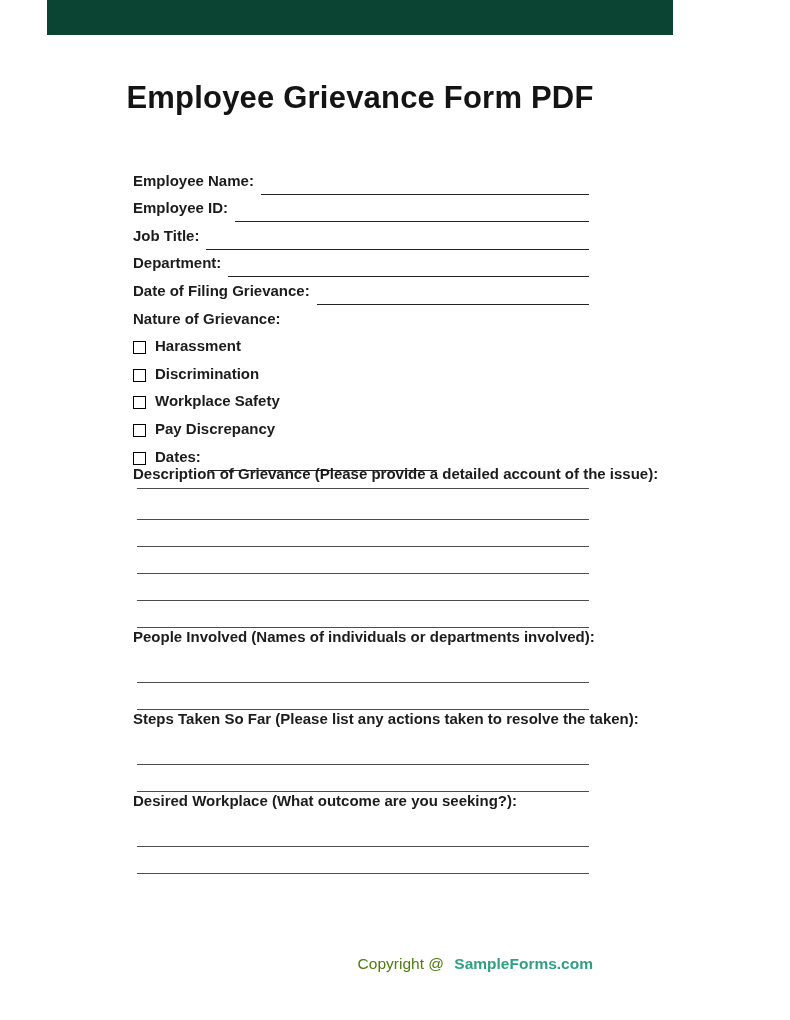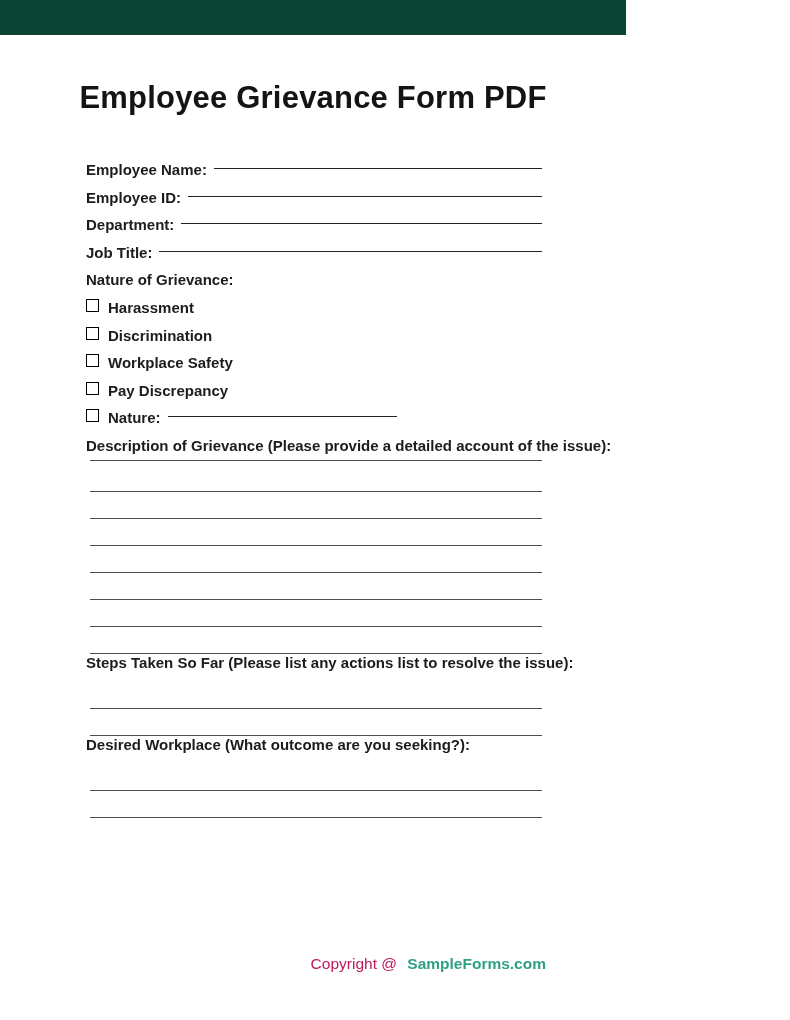--- a/index.html
+++ b/index.html
@@ -7,40 +7,41 @@
     background: #ffffff;
     font-family: "Liberation Sans", sans-serif;
     color: #1c1c1c;
   }
   .page {
     position: relative;
     width: 626px;
     height: 1020px;
     background: #ffffff;
     overflow: hidden;
+    margin-left: 47px;
   }
   .top-bar {
     width: 100%;
     height: 35px;
     background: var(--header-bar, #0c4434);
   }
   .title {
     margin: 45px 0 0 0;
     text-align: center;
     font-size: 31px;
     font-weight: 800;
     color: #141414;
     letter-spacing: 0.2px;
   }
   .content { padding: 45px 84px 0 86px; }
 
   .row {
     height: 27.6px;
     display: flex;
-    align-items: flex-start;
+    align-items: flex-end;
   }
   .lbl {
     font-size: 15px;
     font-weight: 700;
     color: #1c1c1c;
     white-space: nowrap;
   }
   .fill {
     display: inline-block;
     border-bottom: 1.6px solid #222222;
@@ -87,21 +88,21 @@
 
   .sig-row { margin-top: 12px; }
 
   .footer {
     position: absolute;
     top: 955px;
     right: 80px;
     font-size: 15.5px;
     white-space: nowrap;
   }
-  .copy { color: #be185d; font-weight: 400; }
+  .copy { color: #4d7c0f; font-weight: 400; }
   .brand {
     color: var(--brand-link, #2fa084);
     font-weight: 700;
     text-decoration: none;
     margin-left: 6px;
     cursor: pointer;
   }
 </style>
 </head>
 <body>
@@ -118,29 +119,33 @@
       <span class="lbl">Employee Name:</span>
       <span class="fill w-name"></span>
     </div>
 
     <div class="row">
       <span class="lbl">Employee ID:</span>
       <span class="fill w-id"></span>
     </div>
 
     <div class="row">
+      <span class="lbl">Job Title:</span>
+      <span class="fill w-job"></span>
+    </div>
+
+    <div class="row">
       <span class="lbl">Department:</span>
       <span class="fill w-dept"></span>
     </div>
 
     <div class="row">
-      <span class="lbl">Job Title:</span>
-      <span class="fill w-job"></span>
-    </div>
-
+      <span class="lbl">Date of Filing Grievance:</span>
+      <span class="fill w-date"></span>
+    </div>
 
     <div class="row">
       <span class="lbl">Nature of Grievance:</span>
     </div>
 
     <div class="row">
       <span class="cb"></span>
       <span class="lbl">Harassment</span>
     </div>
 
@@ -154,47 +159,50 @@
       <span class="lbl">Workplace Safety</span>
     </div>
 
     <div class="row">
       <span class="cb"></span>
       <span class="lbl">Pay Discrepancy</span>
     </div>
 
     <div class="row">
       <span class="cb"></span>
-      <span class="lbl">Nature:</span>
+      <span class="lbl">Dates:</span>
       <span class="fill w-other"></span>
     </div>
 
     <div class="section">
       <div class="sec-title">
         <span class="heading-rule"></span>
         <span class="lbl">Description of Grievance (Please provide a detailed account of the issue):</span>
       </div>
       <div class="rule"></div>
       <div class="rule"></div>
       <div class="rule"></div>
     </div>
 
     <div class="section">
       <div class="rule"></div>
       <div class="rule"></div>
     </div>
 
     <div class="section">
-      <div class="rule"></div>
-      <div class="rule"></div>
-    </div>
-
-    <div class="section">
-      <div class="sec-title">
-        <span class="lbl">Steps Taken So Far (Please list any actions list to resolve the issue):</span>
+      <div class="sec-title">
+        <span class="lbl">People Involved (Names of individuals or departments involved):</span>
+      </div>
+      <div class="rule"></div>
+      <div class="rule"></div>
+    </div>
+
+    <div class="section">
+      <div class="sec-title">
+        <span class="lbl">Steps Taken So Far (Please list any actions taken to resolve the taken):</span>
       </div>
       <div class="rule"></div>
       <div class="rule"></div>
     </div>
 
     <div class="section">
       <div class="sec-title">
         <span class="lbl">Desired Workplace (What outcome are you seeking?):</span>
       </div>
       <div class="rule"></div>

